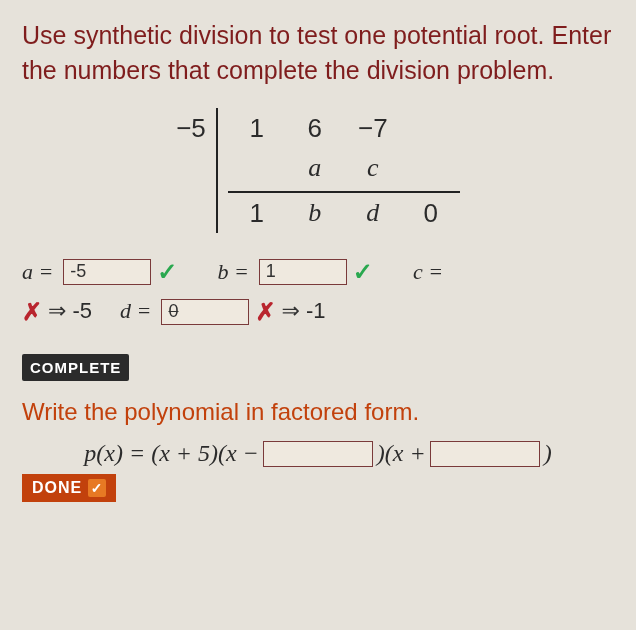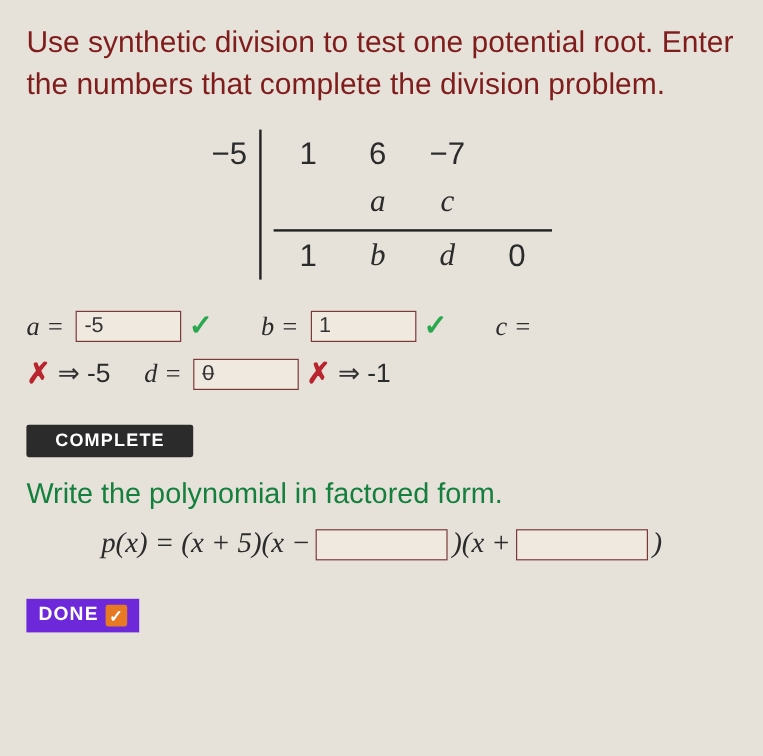--- a/index.html
+++ b/index.html
@@ -32,33 +32,33 @@
   font-size: 18px; padding: 0 6px;
   color: #333;
 }
 .check { color: #2aa84f; font-weight: bold; font-size: 24px; }
 .cross { color: #b9252e; font-weight: bold; font-size: 24px; }
 .arrow { font-size: 22px; color: #333; }
 .strike { text-decoration: line-through; }
 .badge {
   display: inline-block; background: #2b2b2b; color: #fff;
   font-weight: bold; font-size: 15px; letter-spacing: 1px;
-  padding: 3px 24px; border-radius: 2px; margin: 10px 0 14px;
+  padding: 3px 8px; border-radius: 2px; margin: 10px 0 14px;
 }
-.prompt2 { font-size: 24px; color: #15803d; margin-bottom: 8px; }
-.poly { display: flex; align-items: center; justify-content: center; gap: 4px; font-size: 24px; margin-bottom: 24px; }
+.prompt2 { font-size: 24px; color: #c2410c; margin-bottom: 8px; }
+.poly { display: flex; align-items: center; justify-content: center; gap: 4px; font-size: 24px; }
 .poly .fn { font-style: italic; font-family: Georgia, 'Times New Roman', serif; }
 input.factor {
   width: 110px; height: 26px;
   border: 1.5px solid #7a3a3a;
   background: #efe9df; font-size: 18px; padding: 0 6px;
 }
 .done-btn {
   display: inline-flex; align-items: center;
-  background: #6d28d9; color: #fff; font-weight: bold;
+  background: #c2410c; color: #fff; font-weight: bold;
   font-size: 16px; letter-spacing: 1px;
   padding: 5px 10px; border: none;
 }
 .done-btn .tick {
   margin-left: 6px; width: 18px; height: 18px;
   background: #e77923; display: inline-flex;
   align-items: center; justify-content: center;
   color: #fff; font-size: 14px; border-radius: 2px;
 }
 </style>

